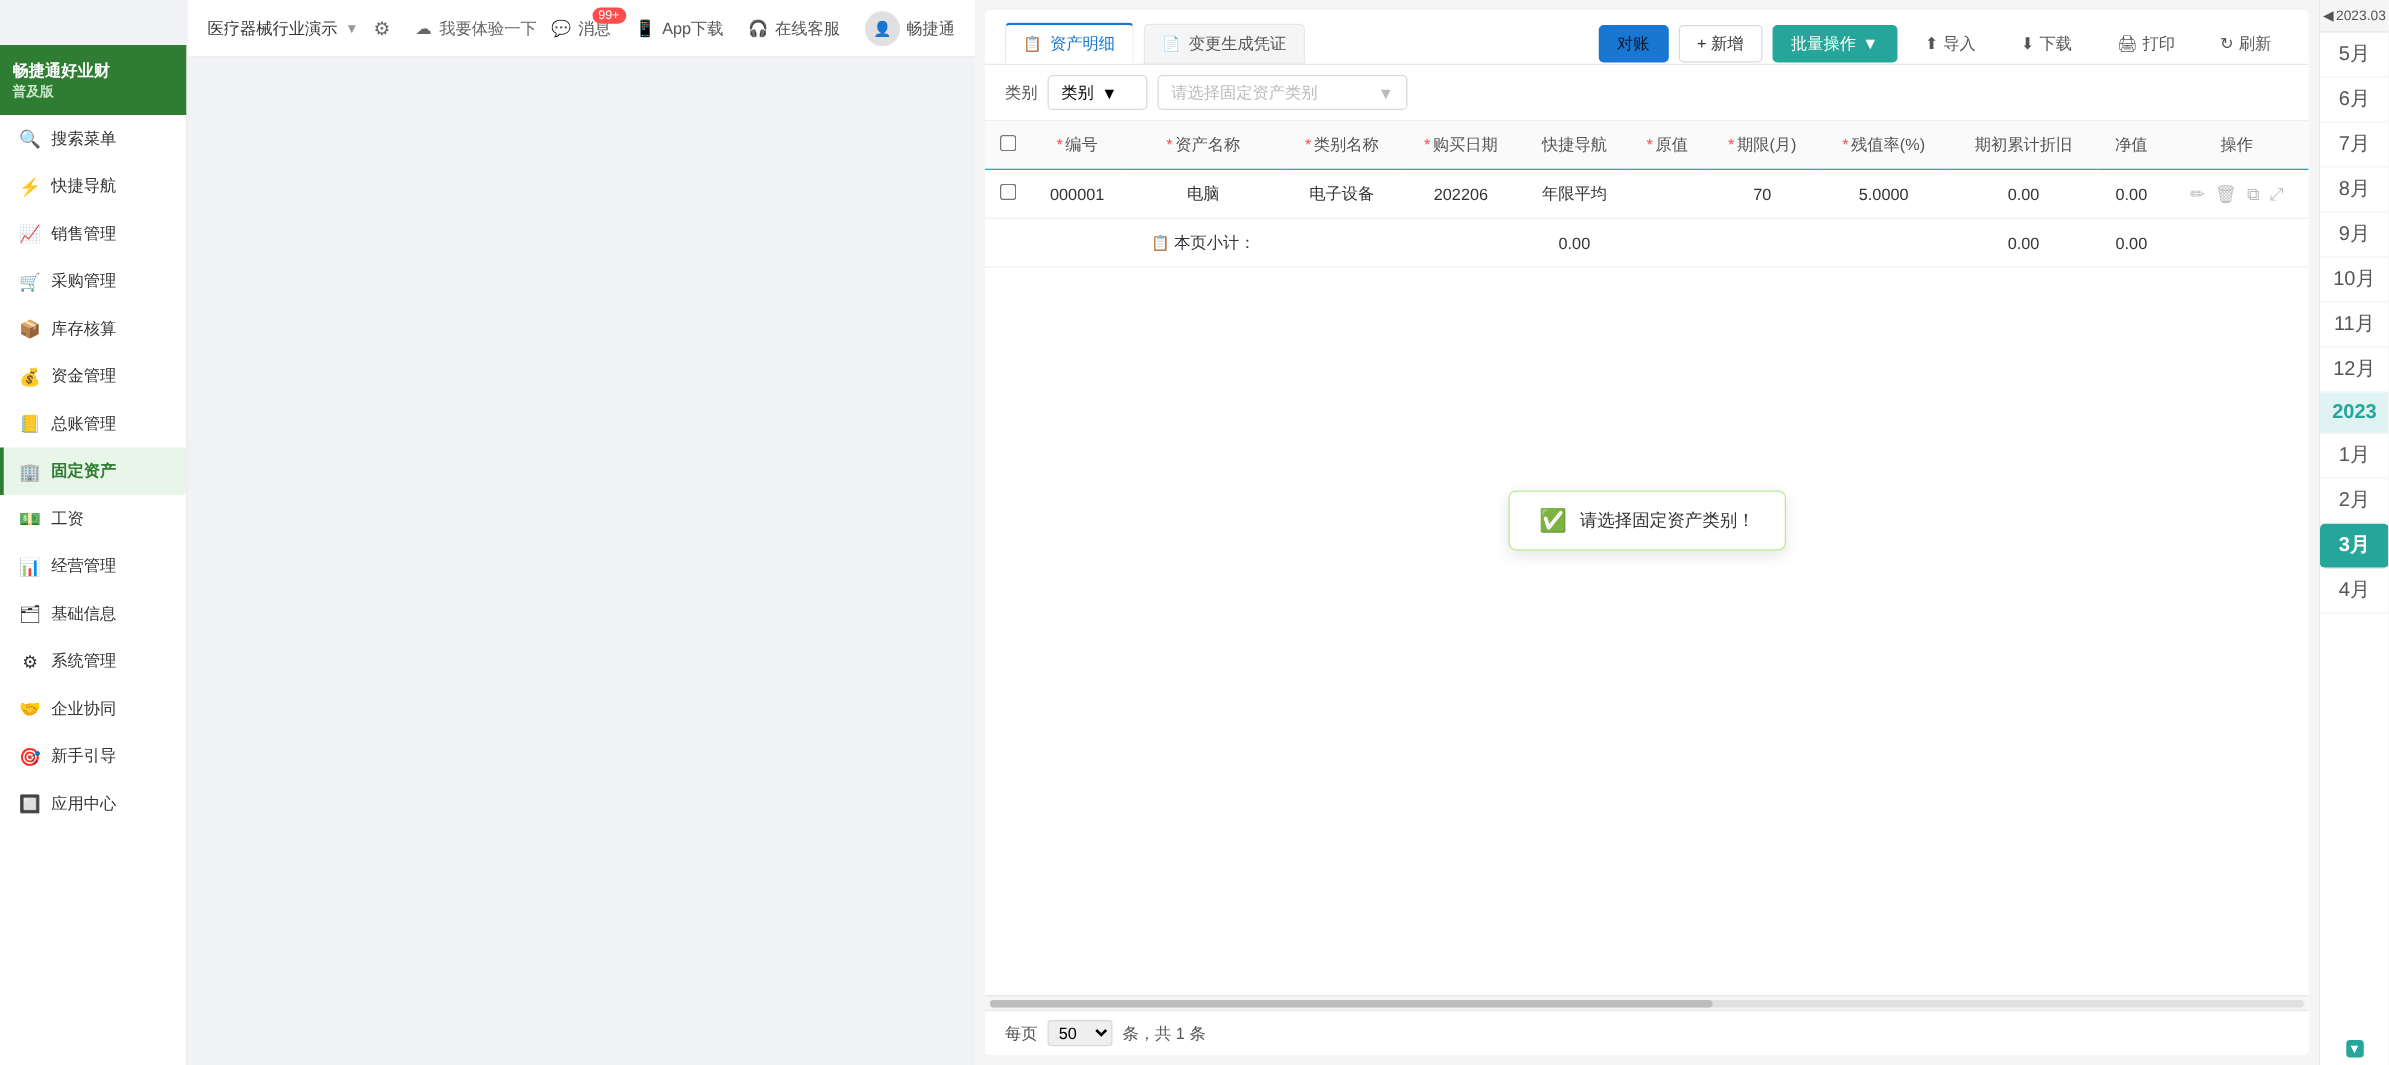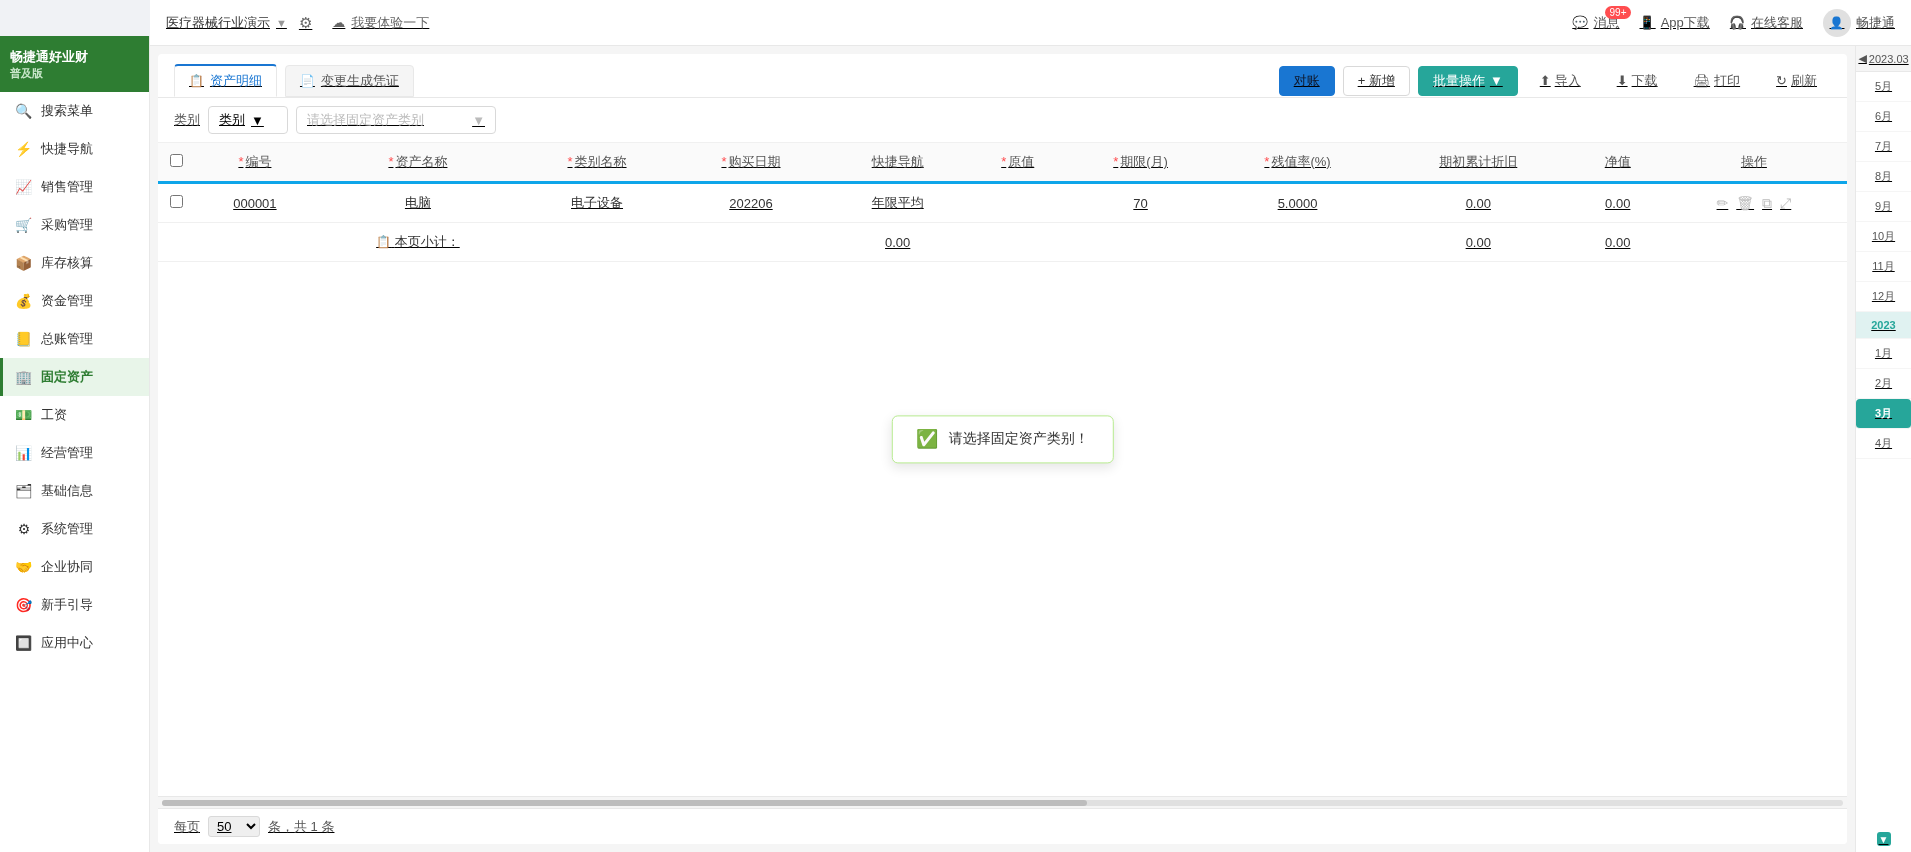--- a/index.html
+++ b/index.html
@@ -50,23 +50,22 @@
       align-items: center;
       gap: 16px;
       border-top: 1px solid #e8e8e8;
     }
     .sidebar-bottom .icon { font-size: 14px; cursor: pointer; color: #666; }
 
     
     .main {
       flex: 1;
       display: flex;
-      flex-direction: column;
+      flex-direction: row;
       overflow: hidden;
-      text-decoration: underline;
     }
 
     
     .topbar {
       height: 46px;
       background: #fff;
       border-bottom: 1px solid #e8e8e8;
       display: flex;
       align-items: center;
       padding: 0 16px;
@@ -254,21 +253,21 @@
       min-width: 200px;
       color: #bbb;
     }
 
     
     .table-wrap { flex: 1; overflow: auto; padding: 0 0 40px; }
     table { width: 100%; border-collapse: collapse; font-size: 13px; }
     thead tr { background: #fafafa; }
     th {
       padding: 10px 8px;
-      border-bottom: 3px solid #0ea5e9;
+      border-bottom: 1px solid #0ea5e9;
       color: #555;
       font-weight: normal;
       text-align: center;
       white-space: nowrap;
     }
     th .required { color: #ff4d4f; margin-right: 2px; }
     td {
       padding: 10px 8px;
       border-bottom: 1px solid #f0f0f0;
       text-align: center;
@@ -340,21 +339,21 @@
     }
     .right-panel-scroll { flex: 1; overflow-y: auto; overflow-x: hidden; }
     .right-panel-scroll::-webkit-scrollbar { width: 3px; }
     .cal-item {
       display: flex;
       align-items: center;
       justify-content: center;
       padding: 7px 4px;
       cursor: pointer;
       color: #555;
-      font-size: 11px;
+      font-size: 16px;
       border-bottom: 1px solid #f5f5f5;
     }
     .cal-item.active {
       background: #26a69a;
       color: #fff;
       border-radius: 4px;
       font-weight: bold;
     }
     .cal-item.year-label {
       background: #e0f2f1;

